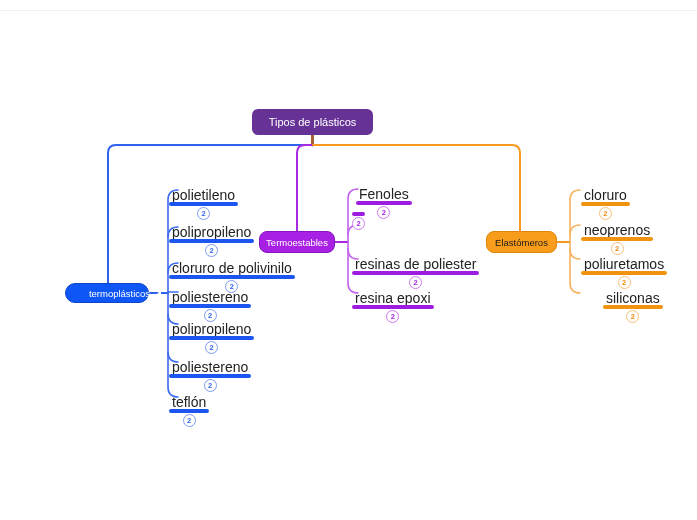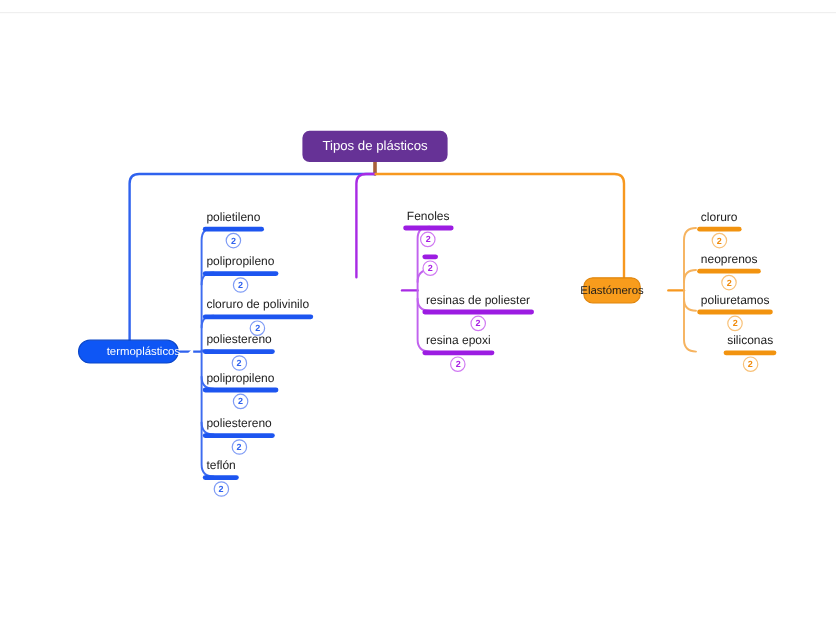--- a/index.html
+++ b/index.html
@@ -25,28 +25,29 @@
   }
   #node-termoplasticos .tri{
     width:0;height:0;border-left:5px solid transparent;border-bottom:5px solid #ffffff;
     transform:translateY(-1px);
   }
   #node-termoestables{
     left:259px;top:231px;width:76px;height:22px;border-radius:8px;
     background:#a820e4;border:1px solid #8816c0;color:#ffffff;font-size:9.5px;
   }
   #node-elastomeros{
-    left:486px;top:231px;width:48px;height:22px;border-radius:8px;
+    left:486px;top:231px;width:71px;height:22px;border-radius:8px;
     background:#f89c1c;border:1px solid #e0860d;color:#1a1a1a;font-size:9.5px;
   }
 
   .child{position:absolute;display:inline-flex;flex-direction:column;align-items:stretch;cursor:pointer;}
   .child .clabel{
-    font-size:10px;color:#222222;white-space:nowrap;line-height:10px;
+    font-size:14px;color:#222222;white-space:nowrap;line-height:10px;
     padding:0 3px 2px 3px;
+    margin-top:13px;
   }
   .child .uline{height:3.5px;border-radius:2px;}
   .child .badge{
     width:13px;height:13px;border-radius:50%;background:#ffffff;box-sizing:border-box;
     font-size:7.5px;font-weight:bold;display:flex;align-items:center;justify-content:center;
     align-self:center;margin-top:1px;
   }
   .child.b .uline{background:#1d55f0;}
   .child.b .badge{border:1.5px solid #7e9bf5;color:#2f62ee;}
   .child.p .uline{background:#9c1ce2;}
@@ -90,20 +91,23 @@
   </svg>
 
   <div class="node" id="root-node">
     <span class="ntext">Tipos de plásticos</span>
   </div>
 
   <div class="node" id="node-termoplasticos">
     <span class="ntext">termoplásticos</span>
     <span class="tri"></span>
   </div>
+  <div class="node" id="node-termoestables">
+    <span class="ntext">Termoestables</span>
+  </div>
   <div class="node" id="node-elastomeros">
     <span class="ntext">Elastómeros</span>
   </div>
 
   <div class="child b" style="left:169px;top:177px">
     <span class="clabel">polietileno</span>
     <div class="uline"></div>
     <div class="badge">2</div>
   </div>
   <div class="child b" style="left:169px;top:214px">
@@ -130,21 +134,21 @@
     <span class="clabel">poliestereno</span>
     <div class="uline"></div>
     <div class="badge">2</div>
   </div>
   <div class="child b" style="left:169px;top:384px">
     <span class="clabel">teflón</span>
     <div class="uline"></div>
     <div class="badge">2</div>
   </div>
 
-  <div class="child p" style="left:336px;top:176px">
+  <div class="child p" style="left:356px;top:176px">
     <span class="clabel">Fenoles</span>
     <div class="uline"></div>
     <div class="badge">2</div>
   </div>
   <div class="child p" style="left:352px;top:212px">
     <div class="uline"></div>
     <div class="badge">2</div>
   </div>
   <div class="child p" style="left:352px;top:246px">
     <span class="clabel">resinas de poliester</span>

